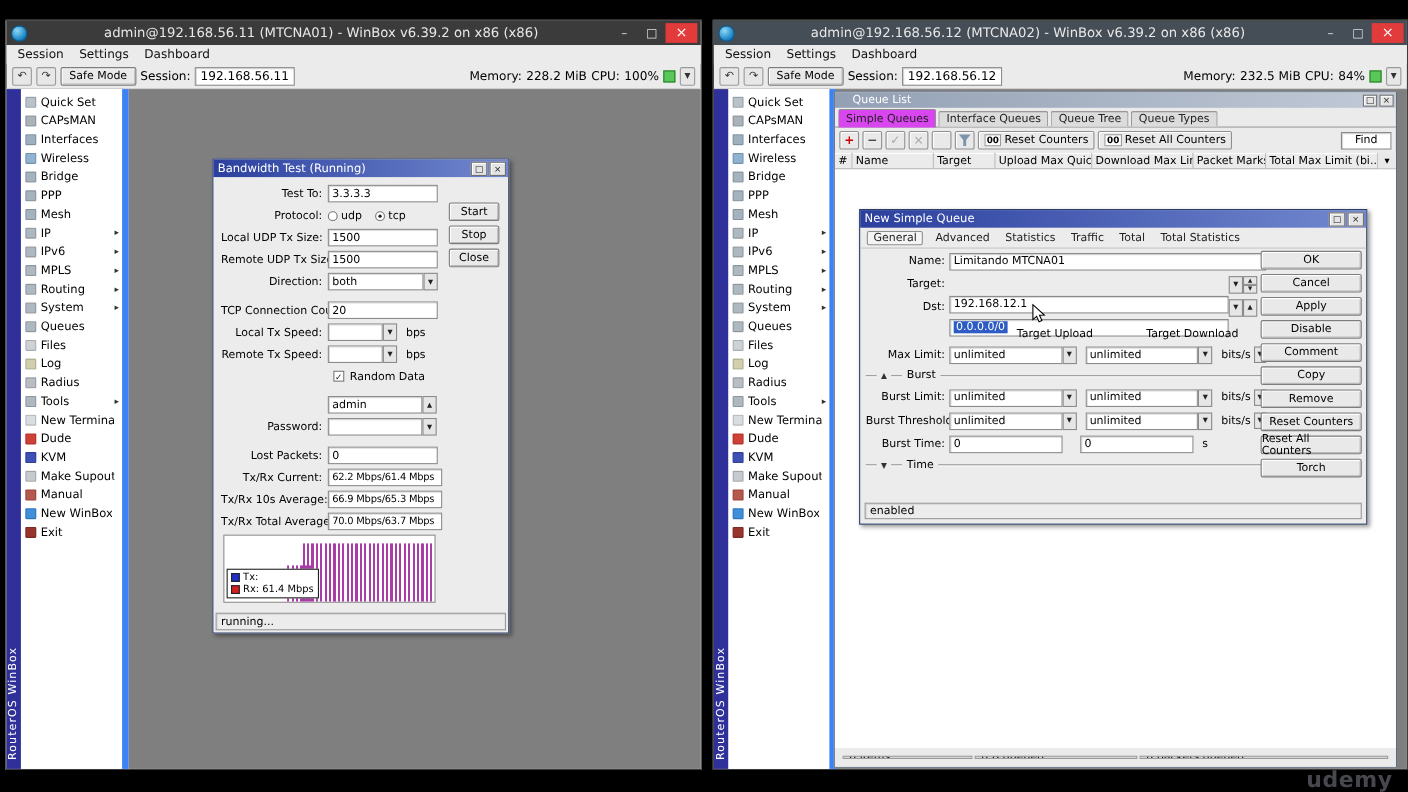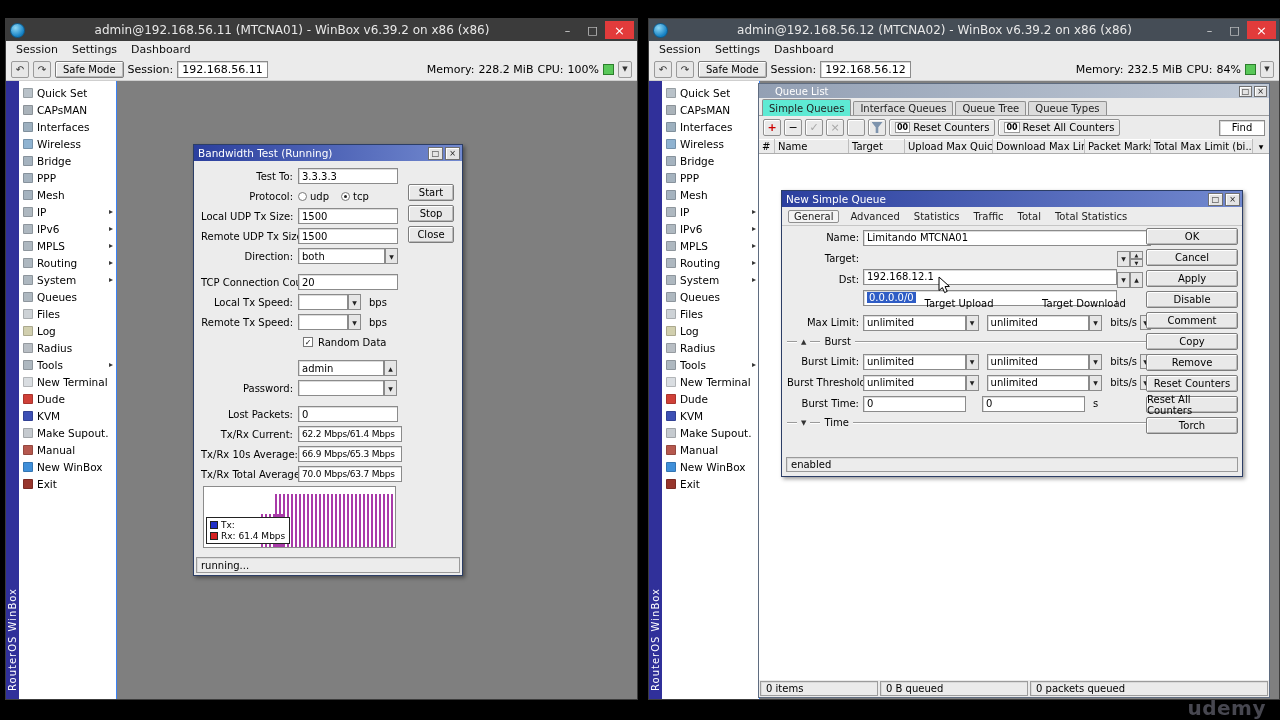--- a/index.html
+++ b/index.html
@@ -31,21 +31,21 @@
   .sess { height:17px; min-width:90px; background:#fff; border:1px solid #8b8b8b;
     box-shadow:inset 1px 1px 0 #d7d7d7; padding:0 4px; display:flex; align-items:center; }
   .spacer { flex:1; }
   .lab { white-space:nowrap; }
   .ind { width:11px; height:11px; background:#59c859; border:1px solid #2c7e2c; flex:none; }
 
   .main { position:absolute; top:62px; bottom:0; left:0; right:0; display:flex; }
   .brand { width:13px; background:#30309a; position:relative; flex:none; }
   .brandtext { position:absolute; bottom:8px; left:1px; width:12px; color:#fff; font-size:10px;
     writing-mode:vertical-rl; transform:rotate(180deg); white-space:nowrap; letter-spacing:1px; }
-  .sidebar { width:98px; background:#fff; border-right:1px solid #3b82f6; padding-top:3px; flex:none; overflow:hidden; }
+  .sidebar { width:98px; background:#fff; border-right:6px solid #3b82f6; padding-top:3px; flex:none; overflow:hidden; }
   .sitem { height:17px; display:flex; align-items:center; gap:4px; padding:0 3px 0 4px; font-size:10.5px; }
   .sicon { width:10px; height:10px; flex:none; border-radius:1px; box-shadow:inset 0 0 0 1px rgba(0,0,0,.18); }
   .slabel { white-space:nowrap; overflow:hidden; }
   .sarrow { margin-left:auto; font-size:8px; color:#333; }
   .workspace { flex:1; background:#7f7f7f; }
 
   
   .dlg { position:absolute; background:#ececec; border:1px solid #2c3e66; box-shadow:2px 2px 4px rgba(0,0,0,.4); z-index:20; }
   .dtitle { height:16px; background:linear-gradient(90deg,#2b3f9e,#7289cf); color:#fff;
     display:flex; align-items:center; padding:0 2px 0 4px; font-size:10.5px; gap:2px; }
@@ -94,41 +94,41 @@
 
   
   .childwin { position:absolute; display:flex; flex-direction:column; background:#ebebeb; border:1px solid #5f6c80; z-index:5; }
   .ctitle { height:14px; background:linear-gradient(90deg,#93a0b4,#c1cad7); color:#fff;
     display:flex; align-items:center; padding:0 2px 0 4px; font-size:10px; gap:2px; flex:none; }
   .ctitle .dtext { flex:1;margin-left:12px; }
   .ctitle .dbtn { width:13px; height:11px; }
   .ctabs { display:flex; align-items:flex-end; gap:2px; padding:2px 3px 0; height:18px; border-bottom:1px solid #9d9d9d; flex:none; }
   .tab { height:14px; padding:0 6px; display:flex; align-items:center; background:#dcdcdc;
     border:1px solid #8f8f8f; border-bottom:none; border-radius:2px 2px 0 0; font-size:10px; color:#222; white-space:nowrap; }
-  .tab.active { height:17px; background:#5eead4; margin-bottom:-1px; z-index:1; }
+  .tab.active { height:17px; background:#d946ef; margin-bottom:-1px; z-index:1; }
   .qtoolbar { height:23px; display:flex; align-items:center; gap:3px; padding:0 4px; flex:none; }
   .ticon { width:18px; height:17px; background:#e9e9e9; border:1px solid #909090; border-radius:2px;
     box-shadow:inset 1px 1px 0 #fff; display:flex; align-items:center; justify-content:center; font-size:11px; flex:none; }
   .ticon.plus { color:#c00; font-weight:bold; }
   .ticon.dis { color:#a6a6a6; }
   .funnel { width:11px; height:11px; background:#7d93ad; clip-path:polygon(0 0,100% 0,62% 48%,62% 100%,38% 100%,38% 48%); }
   .tlbl { height:17px; background:#e9e9e9; border:1px solid #909090; border-radius:2px; box-shadow:inset 1px 1px 0 #fff;
     display:flex; align-items:center; gap:3px; padding:0 5px; font-size:10px; white-space:nowrap; flex:none; }
   .cico { font-size:8px; font-weight:bold; border:1px solid #999; background:#fff; padding:0 1px; line-height:9px; }
   .findbox { margin-left:auto; width:46px; height:16px; background:#fff; border:1px solid #8b8b8b;
     box-shadow:inset 1px 1px 0 #d7d7d7; display:flex; align-items:center; justify-content:center; font-size:10px; flex:none; }
   .qheader { display:flex; height:15px; flex:none; background:#ebebeb; border-bottom:1px solid #adadad; font-size:10px; }
   .qcol { border-right:1px solid #bdbdbd; box-shadow:inset 0 1px 0 #fff; padding:0 3px;
     display:flex; align-items:center; white-space:nowrap; overflow:hidden; flex:none; }
   .qcol:nth-child(1){width:16px} .qcol:nth-child(2){width:74px} .qcol:nth-child(3){width:56px}
   .qcol:nth-child(4){width:88px} .qcol:nth-child(5){width:92px} .qcol:nth-child(6){width:66px}
   .qcol:nth-child(7){flex:1}
   .qcolbtn { width:16px; flex:none; background:#e9e9e9; display:flex; align-items:center; justify-content:center; font-size:6px; }
   .qbody { flex:1; background:#fff; }
-  .qstatus { height:17px; flex:none; display:flex; background:#ebebeb; padding:1px; gap:2px; font-size:10px; }
+  .qstatus { height:17px; flex:none; display:flex; background:#ebebeb; padding:7px; gap:2px; font-size:10px; }
   .qcell { border:1px solid #9c9c9c; box-shadow:inset 1px 1px 0 #dadada; display:flex; align-items:center; padding:0 5px; white-space:nowrap; overflow:hidden; }
   .qcell.c1{width:118px} .qcell.c2{width:148px} .qcell.c3{flex:1}
 
   
   .qd { width:462px; height:287px; }
   .dtabs { display:flex; gap:8px; padding:3px 6px 2px; font-size:10px; border-bottom:1px solid #c6c6c6; align-items:center; }
   .dtab { padding:1px 3px; color:#222; white-space:nowrap; }
   .dtab.active { background:#f4f4f4; border:1px solid #8f8f8f; border-radius:2px; padding:0 5px; }
   .qform { position:absolute; left:5px; top:38px; width:364px; font-size:10px; }
   .qrow { display:flex; align-items:center; height:17px; margin-bottom:4px; }

